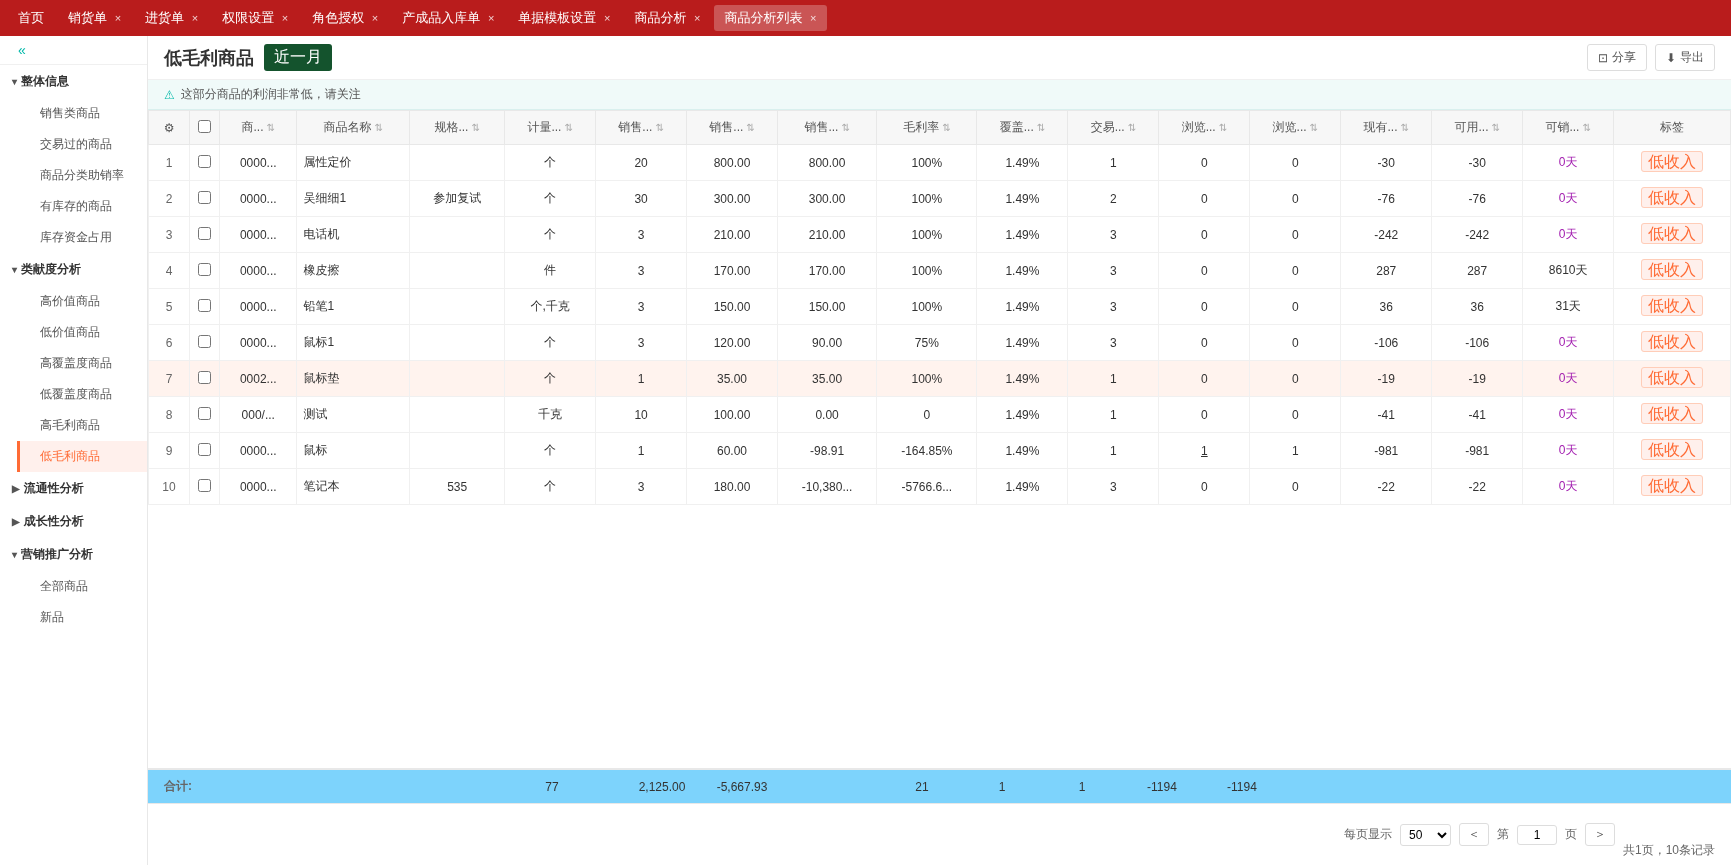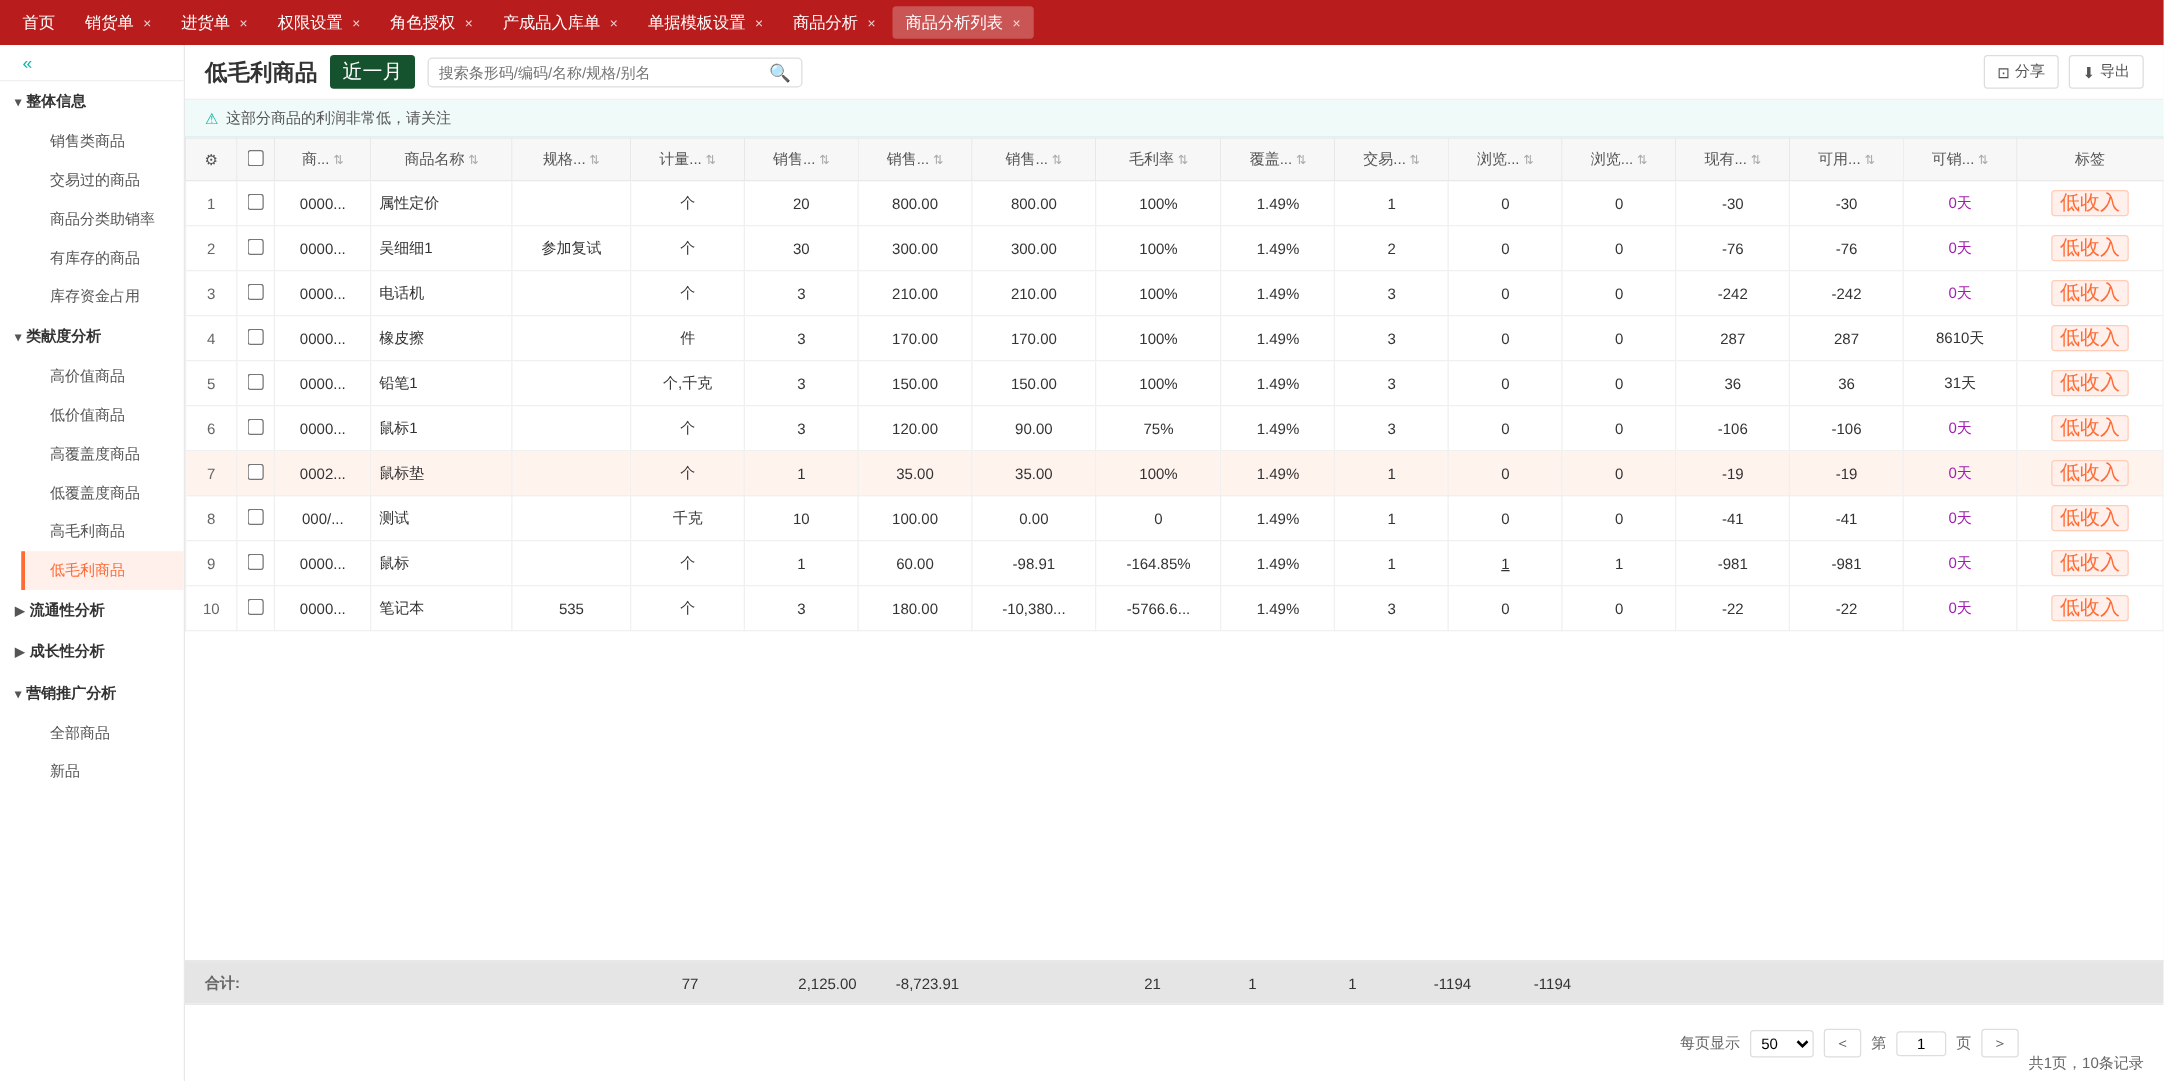--- a/index.html
+++ b/index.html
@@ -185,21 +185,21 @@
       color: #ff6b35;
       border: 1px solid #ffcdb8;
       padding: 1px 6px;
       border-radius: 3px;
       font-size: 16px;
     }
 
     
     .table-footer {
       border-top: 2px solid #e8e8e8;
-      background: #e5e5e5;
+      background: #7dd3fc;
       display: flex;
       align-items: center;
       padding: 8px 16px;
       gap: 20px;
     }
     .footer-label { color: #666; font-weight: bold; }
     .footer-val { color: #333; min-width: 60px; text-align: center; }
 
     
     .pagination-bar {
@@ -306,24 +306,20 @@
     </div>
     <div class="sidebar-item">全部商品</div>
     <div class="sidebar-item">新品</div>
   </aside>
 
   <main class="content">
 
     <div class="content-header">
       <span class="page-title">低毛利商品</span>
       <button class="date-filter-btn">近一月</button>
-      <div class="search-box">
-        <input type="text" placeholder="搜索条形码/编码/名称/规格/别名" style="">
-        <span style="color:#aaa; font-size:14px;">🔍</span>
-      </div>
       <div class="header-actions">
         <button class="action-btn">
           <span>⊡</span>
           <span>分享</span>
         </button>
         <button class="action-btn">
           <span>⬇</span>
           <span>导出</span>
         </button>
       </div>
@@ -560,21 +556,21 @@
       <td><span class="tag-badge">低收入</span></td>
     </tr>
           </tbody>
       </table>
     </div>
 
     <div class="table-footer">
       <span class="footer-label">合计:</span>
       <span class="footer-val" style="min-width:120px; margin-left:280px;">77</span>
       <span class="footer-val">2,125.00</span>
-      <span class="footer-val">-8,723.91</span>
+      <span class="footer-val">-5,667.93</span>
       <span class="footer-val" style="min-width:80px;"></span>
       <span class="footer-val">21</span>
       <span class="footer-val">1</span>
       <span class="footer-val">1</span>
       <span class="footer-val">-1194</span>
       <span class="footer-val">-1194</span>
     </div>
 
     <div class="pagination-bar">
       <span class="page-size-label">每页显示</span>

